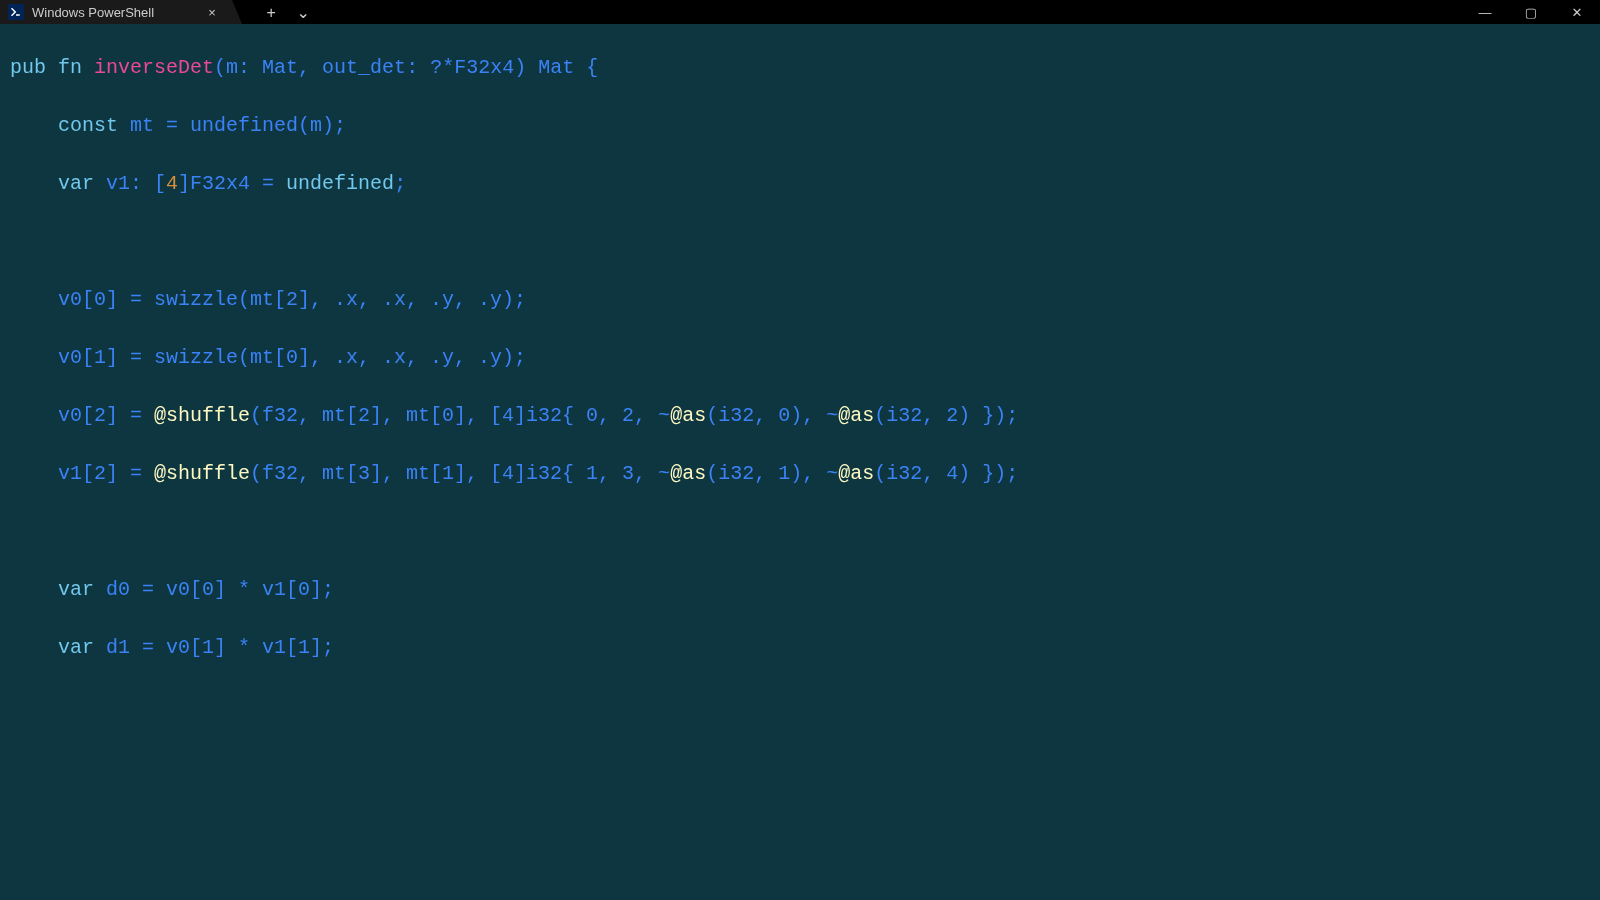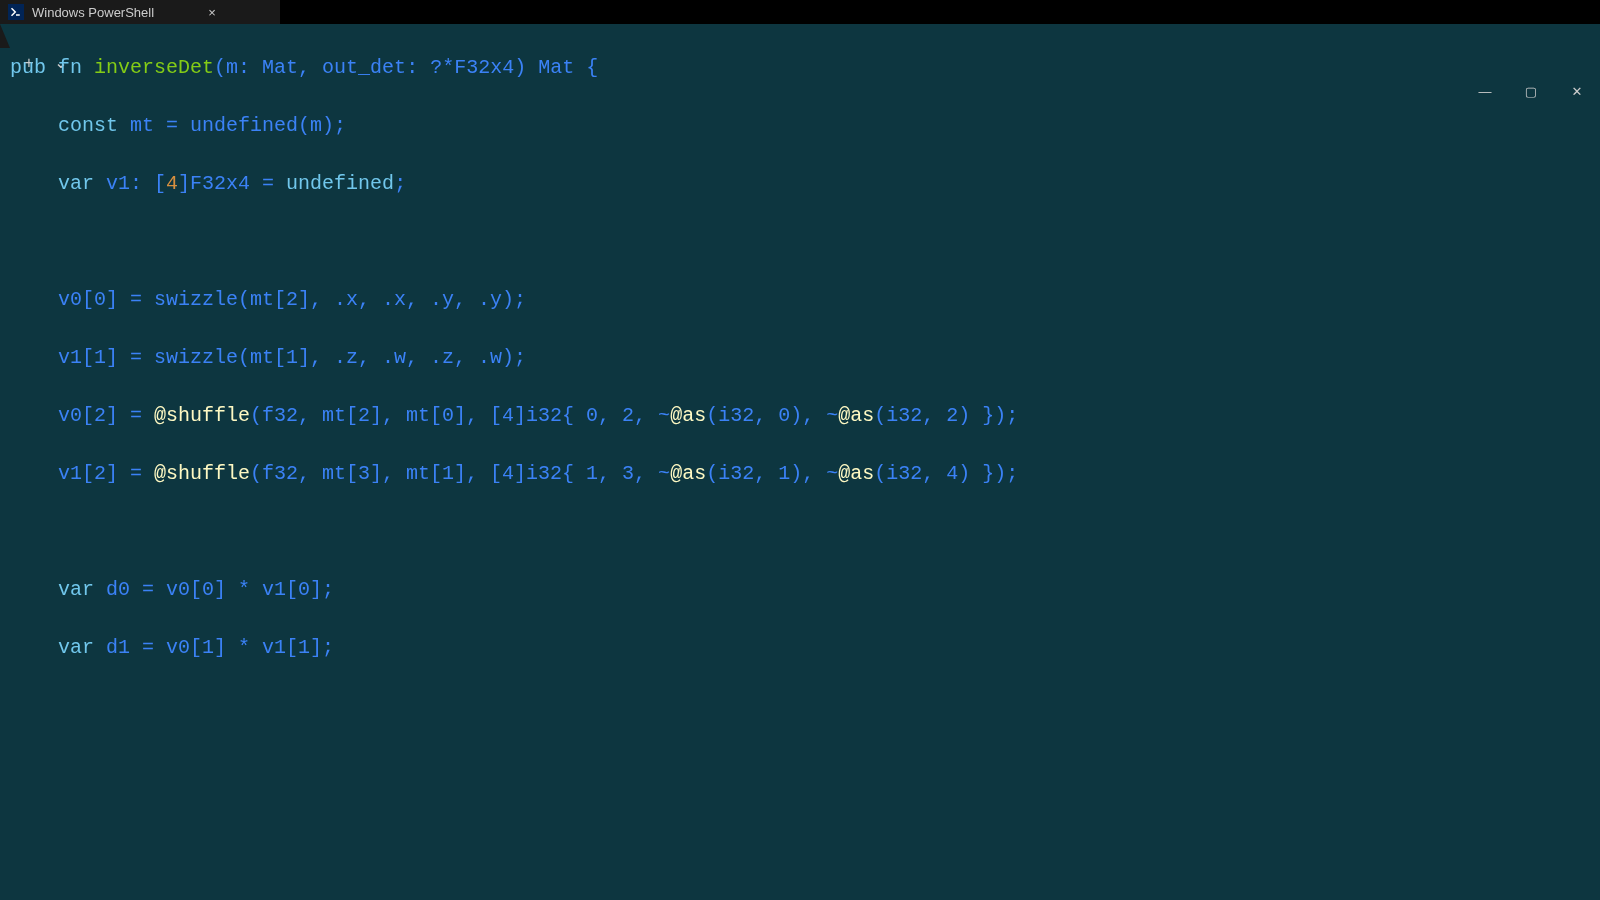--- a/index.html
+++ b/index.html
@@ -10,24 +10,24 @@
     font-family: Consolas, 'Courier New', monospace;
     font-size: 20px;
     line-height: 29px;
     overflow: hidden;
     color: #c4c4c4;
   }
   .titlebar {
     height: 24px;
     background: #000000;
     display: flex;
+    align-items: center;
     color: #cccccc;
     font-family: 'Segoe UI', Tahoma, sans-serif;
     font-size: 13px;
-    flex-direction: column;
   }
   .tab {
     display: flex;
     align-items: center;
     background: #1a1a1a;
     height: 24px;
     padding: 0 10px 0 8px;
     gap: 8px;
     max-width: 280px;
   }
@@ -79,21 +79,21 @@
   }
   .line { display:flex; }
   .gutter {
     width: 10px;
     flex: 0 0 10px;
   }
   .code { flex:1; }
 
   
   .kw   { color: #71c7ec; margin-top: 6px; }
-  .fnname { color:#84cc16; }
+  .fnname { color:#ec4899; }
   .num  { color:#d68f3f; }
   .undef{ color:#71c7ec; }
   .builtin { color:#fef9c3; }
   .plain { color:#3b82f6; }
 </style>
 </head>
 <body>
 
 <div class="titlebar">
   <div class="tab">
@@ -117,21 +117,21 @@
     <span>✕</span>
   </div>
 </div>
 
 <div class="terminal">
 <div class="line"><span class="gutter"></span><span class="code"><span class="kw">pub</span> <span class="kw">fn</span> <span class="fnname">inverseDet</span><span class="plain">(m: Mat, out_det: ?*F32x4) Mat {</span></span></div>
 <div class="line"><span class="gutter"></span><span class="code">    <span class="kw">const</span><span class="plain"> mt = undefined(m);</span></span></div>
 <div class="line"><span class="gutter"></span><span class="code">    <span class="kw">var</span><span class="plain"> v1: [</span><span class="num">4</span><span class="plain">]F32x4 = </span><span class="undef">undefined</span><span class="plain">;</span></span></div>
 <div class="line"><span class="gutter"></span><span class="code"> </span></div>
 <div class="line"><span class="gutter"></span><span class="code plain">    v0[0] = swizzle(mt[2], .x, .x, .y, .y);</span></div>
-<div class="line"><span class="gutter"></span><span class="code plain">    v1[1] = swizzle(mt[1], .z, .w, .z, .w);</span></div>
+<div class="line"><span class="gutter"></span><span class="code plain">    v0[1] = swizzle(mt[0], .x, .x, .y, .y);</span></div>
 <div class="line"><span class="gutter"></span><span class="code"><span class="plain">    v0[2] = </span><span class="builtin">@shuffle</span><span class="plain">(f32, mt[2], mt[0], [4]i32{ 0, 2, ~</span><span class="builtin">@as</span><span class="plain">(i32, 0), ~</span><span class="builtin">@as</span><span class="plain">(i32, 2) });</span></span></div>
 <div class="line"><span class="gutter"></span><span class="code"><span class="plain">    v1[2] = </span><span class="builtin">@shuffle</span><span class="plain">(f32, mt[3], mt[1], [4]i32{ 1, 3, ~</span><span class="builtin">@as</span><span class="plain">(i32, 1), ~</span><span class="builtin">@as</span><span class="plain">(i32, 4) });</span></span></div>
 <div class="line"><span class="gutter"></span><span class="code"> </span></div>
 <div class="line"><span class="gutter"></span><span class="code">    <span class="kw">var</span><span class="plain"> d0 = v0[0] * v1[0];</span></span></div>
 <div class="line"><span class="gutter"></span><span class="code">    <span class="kw">var</span><span class="plain"> d1 = v0[1] * v1[1];</span></span></div>
 
 
 
 
 

